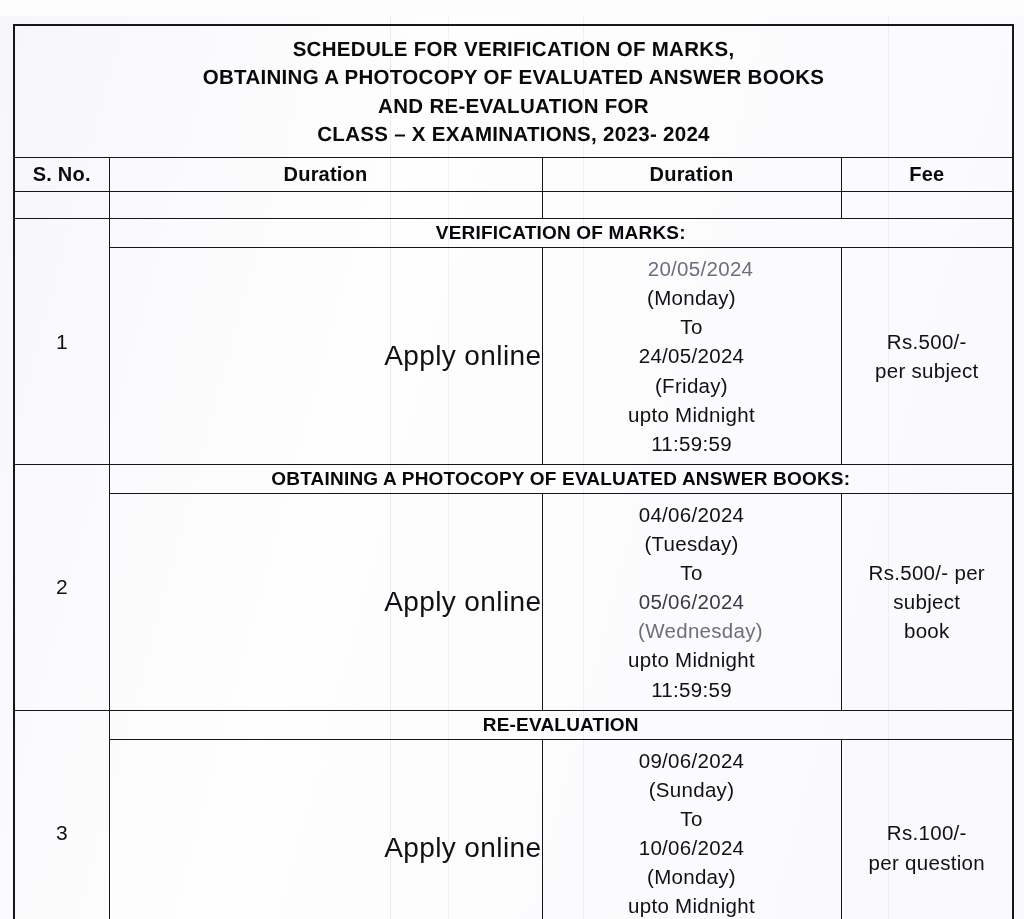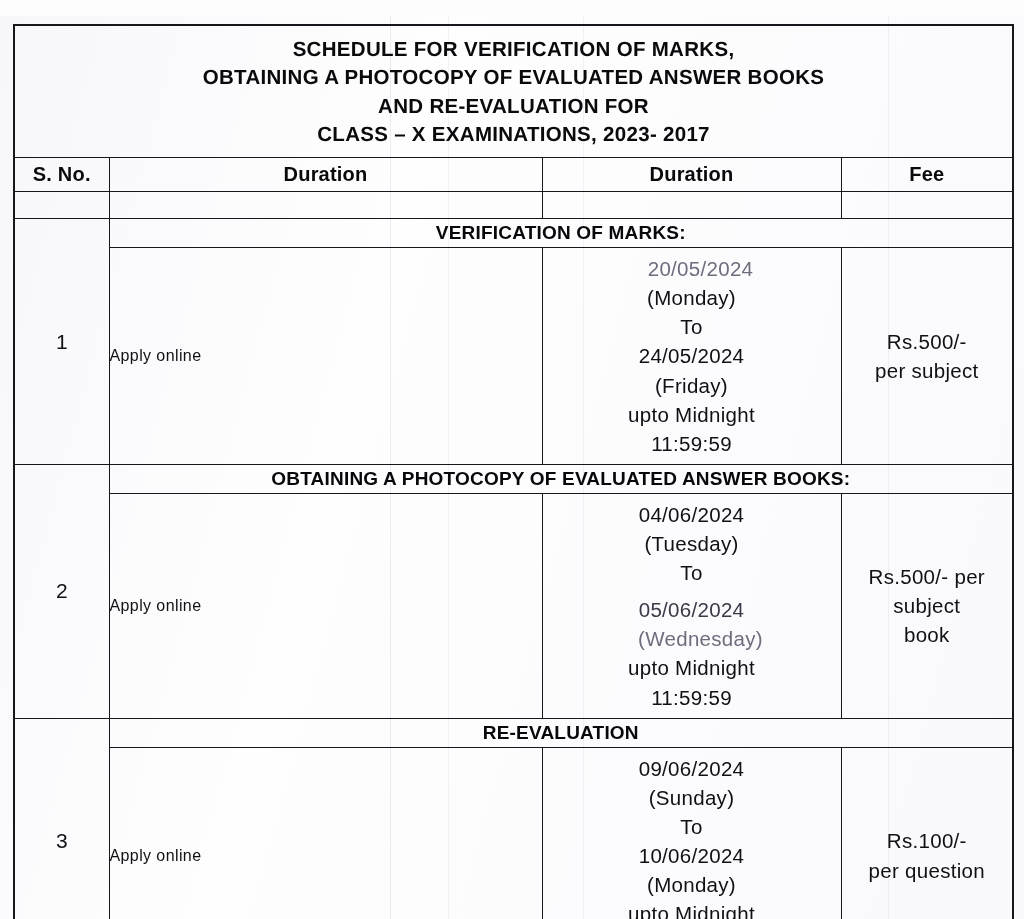--- a/index.html
+++ b/index.html
@@ -123,22 +123,22 @@
 
   
   .sn-cell {
     text-align: center;
     font-family: "Liberation Sans", sans-serif;
     font-size: 21px;
     color: #101015;
     background: rgba(253,253,255,0.85);
   }
   .activity-cell {
-    text-align: left;
-    font-size: 16px;
+    text-align: right;
+    font-size: 28px;
     color: #101015;
     letter-spacing: 0.4px;
     background: rgba(253,253,255,0.8);
   }
   .duration-cell {
     text-align: center;
     font-size: 20.5px;
     line-height: 1.42;
     color: #101015;
     letter-spacing: 0.3px;
@@ -149,21 +149,21 @@
     text-align: center;
     font-size: 20.5px;
     line-height: 1.42;
     color: #101015;
     letter-spacing: 0.3px;
     background: rgba(253,253,255,0.8);
   }
   .dur-line { display: block; }
   
   .faded { color: #6d6d7e; padding-left: 18px; }
-  .semi  { color: #3a3a48; margin-top: 8px; }
+  .semi  { color: #3a3a48; }
 </style>
 </head>
 <body>
 
 <div id="page">
 
   <div class="scanline" style="left:390px"></div>
   <div class="scanline s2" style="left:448px"></div>
   <div class="scanline s2" style="left:583px"></div>
   <div class="scanline s2" style="left:888px"></div>
@@ -175,21 +175,21 @@
         <col class="c-dur">
         <col class="c-fee">
     </colgroup>
     <tbody>
 
       <tr>
         <td class="title-cell" colspan="4">
           <div class="title-line">SCHEDULE FOR VERIFICATION OF MARKS,</div>
           <div class="title-line">OBTAINING A PHOTOCOPY OF EVALUATED ANSWER BOOKS</div>
           <div class="title-line">AND RE-EVALUATION FOR</div>
-          <div class="title-line">CLASS – X EXAMINATIONS, 2023- 2017</div>
+          <div class="title-line">CLASS – X EXAMINATIONS, 2023- 2024</div>
         </td>
       </tr>
 
       <tr>
         <td class="colhead sno-head">S. No.</td>
         <td class="colhead act-head">Duration</td>
         <td class="colhead">Duration</td>
         <td class="colhead">Fee</td>
       </tr>
 

